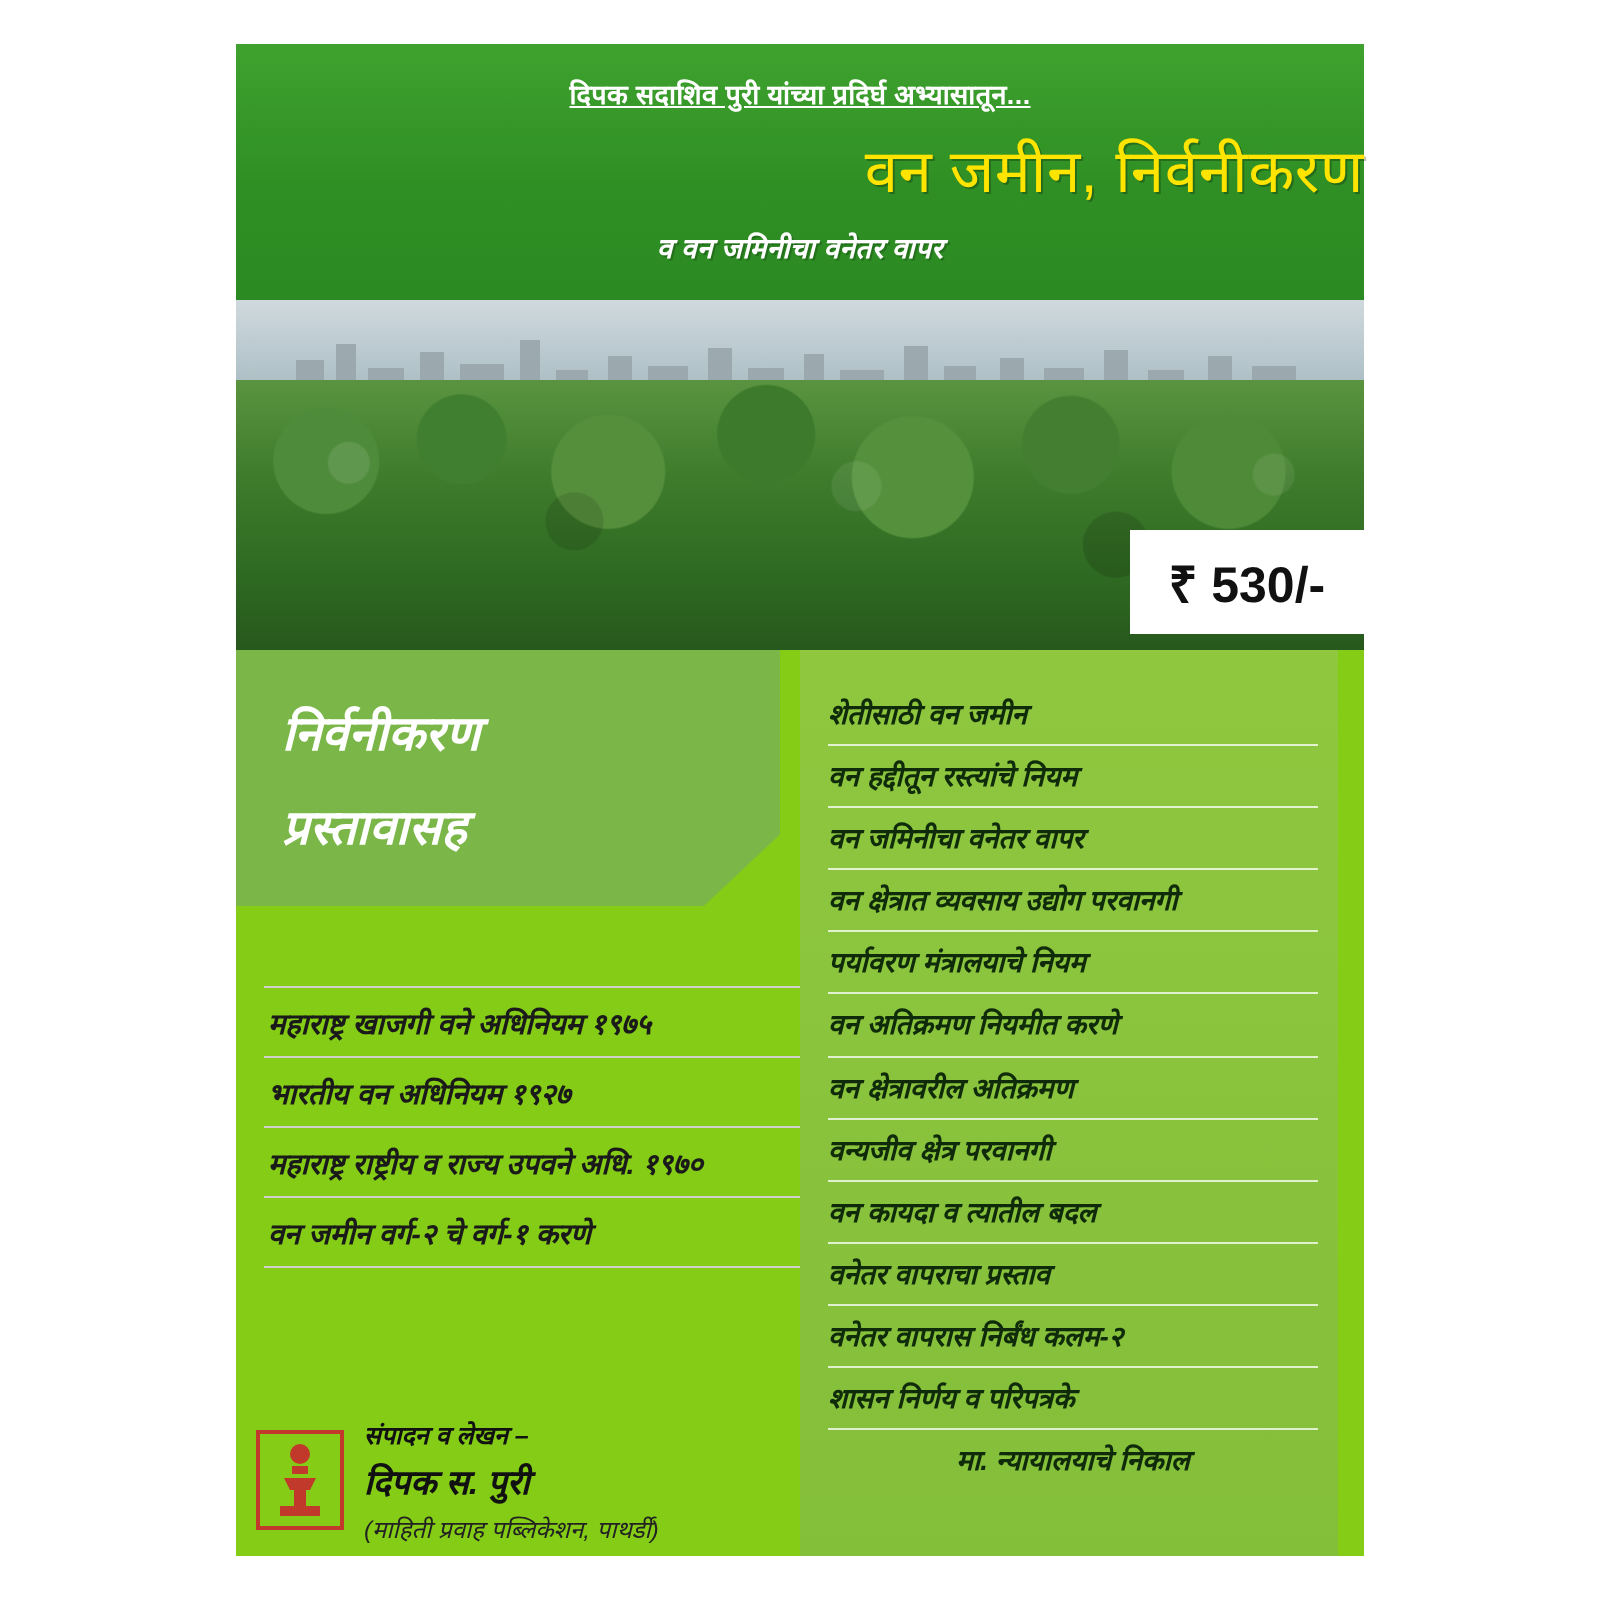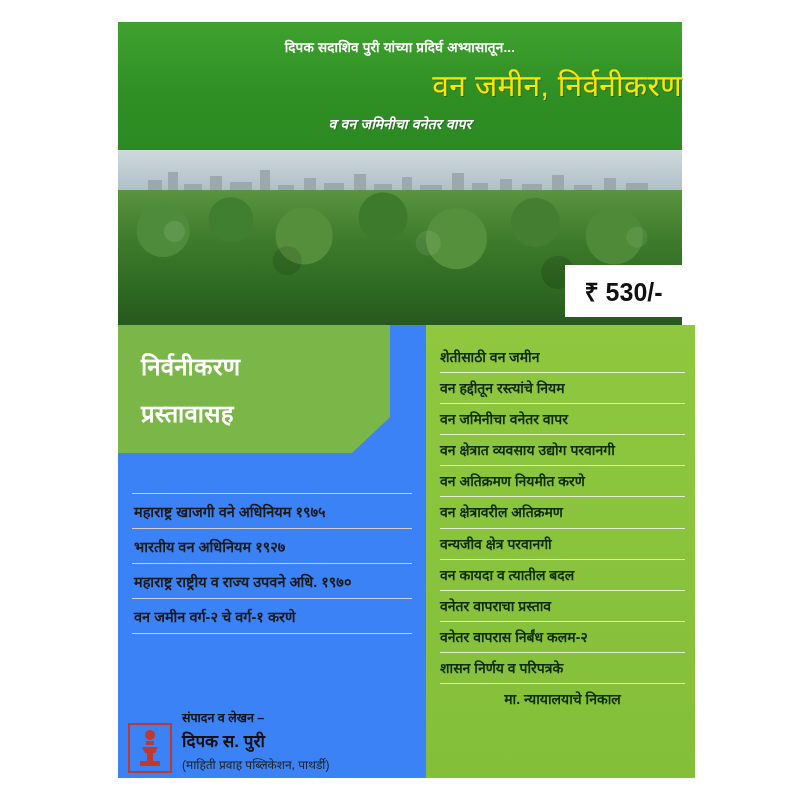--- a/index.html
+++ b/index.html
@@ -28,20 +28,21 @@
     box-sizing: border-box;
     text-align: center;
     padding-top: 10px;
   }
   .header-sub {
     color: #ffffff;
     font-size: 13.5px;
     font-weight: bold;
     letter-spacing: 0.2px;
     margin-top: 6px;
+    text-decoration: underline;
   }
   .header-title {
     color: #ffe400;
     font-size: 30px;
     font-weight: normal;
     margin-top: 8px;
     letter-spacing: 0.3px;
     text-shadow: 1px 1px 0 rgba(0,0,0,0.25);
     text-align: right;
   }
@@ -129,21 +130,22 @@
     color: #111111;
   }
 
   
   .lower {
     position: absolute;
     left: 118px;
     top: 325px;
     width: 564px;
     height: 453px;
-    background: #3b82f6;
+    background: #84cc16;
+    font-style: italic;
   }
 
   
   .left-col {
     position: absolute;
     left: 0px;
     top: 0px;
     width: 295px;
     height: 453px;
   }
@@ -181,38 +183,38 @@
   }
   .left-list .item:first-child { border-top: 1px solid #cfcfcf; }
 
   
   .publisher {
     position: absolute;
     left: 10px;
     top: 382px;
     width: 290px;
     display: flex;
-    align-items: flex-end;
+    align-items: center;
     gap: 10px;
   }
   .logo {
     width: 44px;
     height: 50px;
     flex: 0 0 44px;
     position: relative;
   }
   .pub-text { padding-top: 2px; }
   .pub-l1 { font-size: 12.5px; font-weight: bold; color: #111; }
   .pub-l2 { font-size: 17px; font-weight: bold; color: #111; margin-top: 3px; }
   .pub-l3 { font-size: 12px; color: #222; margin-top: 4px; }
 
   
   .right-panel {
     position: absolute;
-    left: 308px;
+    left: 282px;
     top: 0px;
     width: 269px;
     height: 453px;
     background: #8cc63e;
     background: linear-gradient(180deg, #8fc73f 0%, #84bf3a 100%);
     box-sizing: border-box;
     padding: 17px 10px 10px 14px;
   }
   .right-panel .ritem {
     font-size: 14px;
@@ -300,20 +302,21 @@
         </div>
       </div>
 
     </div>
 
     <div class="right-panel">
       <div class="ritem">शेतीसाठी वन जमीन</div>
       <div class="ritem">वन हद्दीतून रस्त्यांचे नियम</div>
       <div class="ritem">वन जमिनीचा वनेतर वापर</div>
       <div class="ritem">वन क्षेत्रात व्यवसाय उद्योग परवानगी</div>
+      <div class="ritem">पर्यावरण मंत्रालयाचे नियम</div>
       <div class="ritem">वन अतिक्रमण नियमीत करणे</div>
       <div class="ritem">वन क्षेत्रावरील अतिक्रमण</div>
       <div class="ritem">वन्यजीव क्षेत्र परवानगी</div>
       <div class="ritem">वन कायदा व त्यातील बदल</div>
       <div class="ritem">वनेतर वापराचा प्रस्ताव</div>
       <div class="ritem">वनेतर वापरास निर्बंध कलम-२</div>
       <div class="ritem">शासन निर्णय व परिपत्रके</div>
       <div class="ritem">मा. न्यायालयाचे निकाल</div>
     </div>
 

